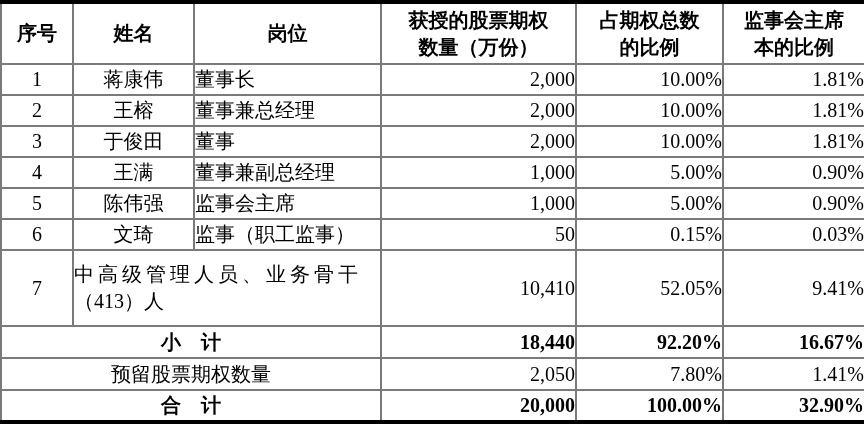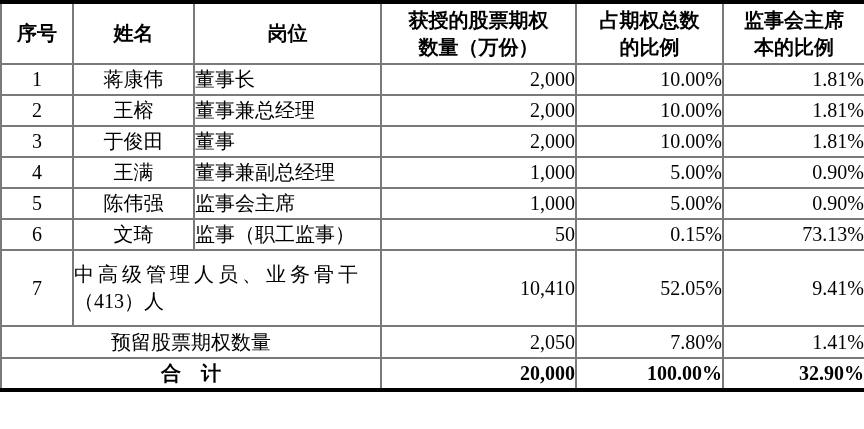--- a/index.html
+++ b/index.html
@@ -137,34 +137,40 @@
     <td class="cell-right">5.00%</td>
     <td class="cell-right">0.90%</td>
   </tr>
 
   <tr class="data-row">
     <td class="cell-center">6</td>
     <td class="cell-center">文琦</td>
     <td class="cell-left">监事（职工监事）</td>
     <td class="cell-right">50</td>
     <td class="cell-right">0.15%</td>
-    <td class="cell-right">73.13%</td>
+    <td class="cell-right">0.03%</td>
   </tr>
 
   <tr class="group-row">
     <td class="cell-center">7</td>
     <td class="group-cell" colspan="2">
       <span class="group-line1">中高级管理人员、业务骨干</span>
       <span class="group-line2">（413）人</span>
     </td>
     <td class="cell-right">10,410</td>
     <td class="cell-right">52.05%</td>
     <td class="cell-right">9.41%</td>
   </tr>
 
+  <tr class="summary-row bold-row">
+    <td class="cell-center" colspan="3">小　计</td>
+    <td class="cell-right">18,440</td>
+    <td class="cell-right">92.20%</td>
+    <td class="cell-right">16.67%</td>
+  </tr>
 
   <tr class="summary-row">
     <td class="cell-center" colspan="3">预留股票期权数量</td>
     <td class="cell-right">2,050</td>
     <td class="cell-right">7.80%</td>
     <td class="cell-right">1.41%</td>
   </tr>
 
   <tr class="summary-row bold-row">
     <td class="cell-center" colspan="3">合　计</td>

